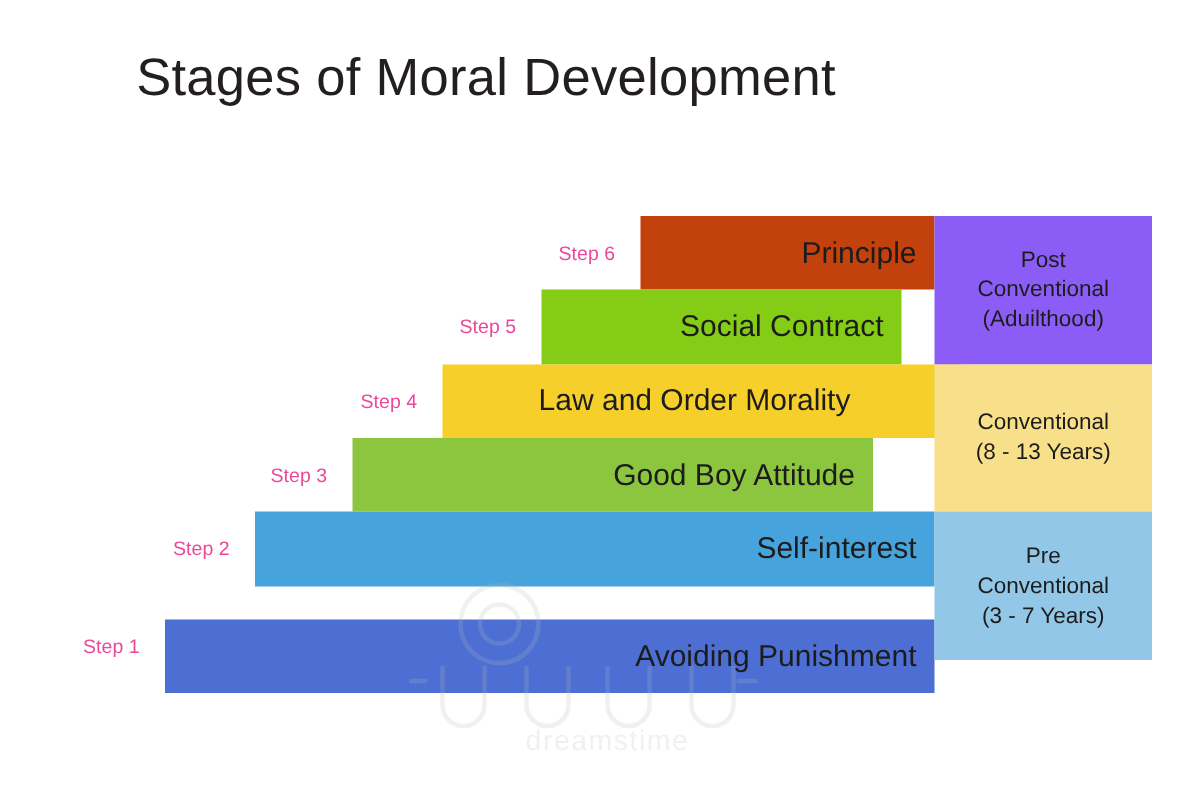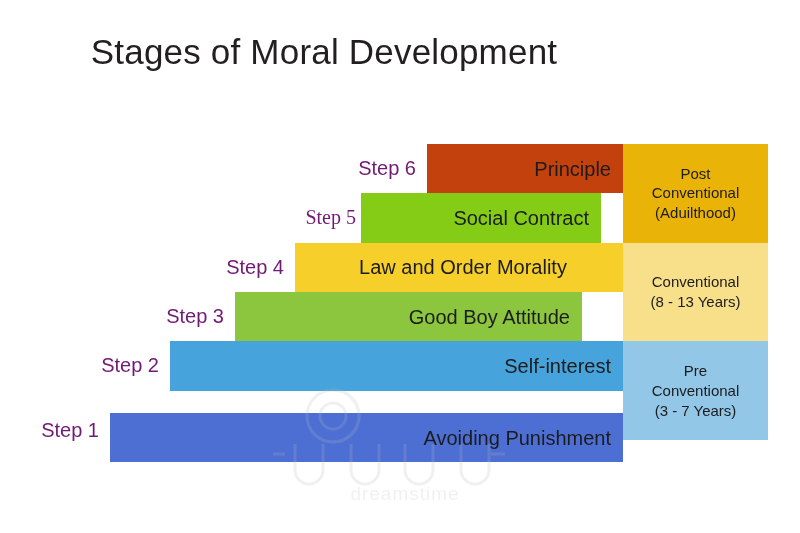--- a/index.html
+++ b/index.html
@@ -51,24 +51,24 @@
     width: 800px;
     height: 49.33px;
     display: block;
   }
 
   .step-caption {
     position: absolute;
     top: 0;
     height: 49.33px;
     line-height: 49.33px;
-    font-size: 20px;
-    color: #701a75;
+    font-size: 13px;
+    color: #ec4899;
     text-align: right;
-    padding-right: 11px;
+    padding-right: 17px;
     white-space: nowrap;
     box-sizing: border-box;
   }
 
   .step-bar {
     position: absolute;
     top: 0;
     height: 49.33px;
     box-sizing: border-box;
     display: flex;
@@ -134,21 +134,21 @@
   <div class="stair-area">
 
     <div class="stair-row" style="top:0px;">
       <div class="step-caption" style="left:300px; width:127px;">Step 6</div>
       <div class="step-bar" style="left:427px; width:196px; background:#c2410c;">
         <span class="step-bar-label">Principle</span>
       </div>
     </div>
 
     <div class="stair-row" style="top:49.33px;">
-      <div class="step-caption" style="left:240px; width:127px;font-family:Liberation Serif, serif;">Step 5</div>
+      <div class="step-caption" style="left:234px; width:127px;">Step 5</div>
       <div class="step-bar" style="left:361px; width:240px; background:#84cc16;">
         <span class="step-bar-label">Social Contract</span>
       </div>
     </div>
 
     <div class="stair-row" style="top:98.66px;">
       <div class="step-caption" style="left:168px; width:127px;">Step 4</div>
       <div class="step-bar" style="left:295px; width:348px; background:#F6CF2B;justify-content:center;">
         <span class="step-bar-label">Law and Order Morality</span>
       </div>
@@ -188,21 +188,21 @@
           <path d="M18 72 h12 M236 72 h14"></path>
         </g>
         <text x="150" y="118" font-family="'Liberation Sans', sans-serif" font-size="19" fill="#b9b9b9" text-anchor="middle" letter-spacing="1">dreamstime</text>
       </svg>
     </div>
 
   </div>
 
   <div class="category-column">
 
-    <div class="category-block" style="top:0px; background:#eab308;">
+    <div class="category-block" style="top:0px; background:#8b5cf6;">
       <div class="category-text">
         <div>Post</div>
         <div>Conventional</div>
         <div>(Aduilthood)</div>
       </div>
     </div>
 
     <div class="category-block" style="top:98.66px; background:#F8E08A;">
       <div class="category-text">
         <div>Conventional</div>

